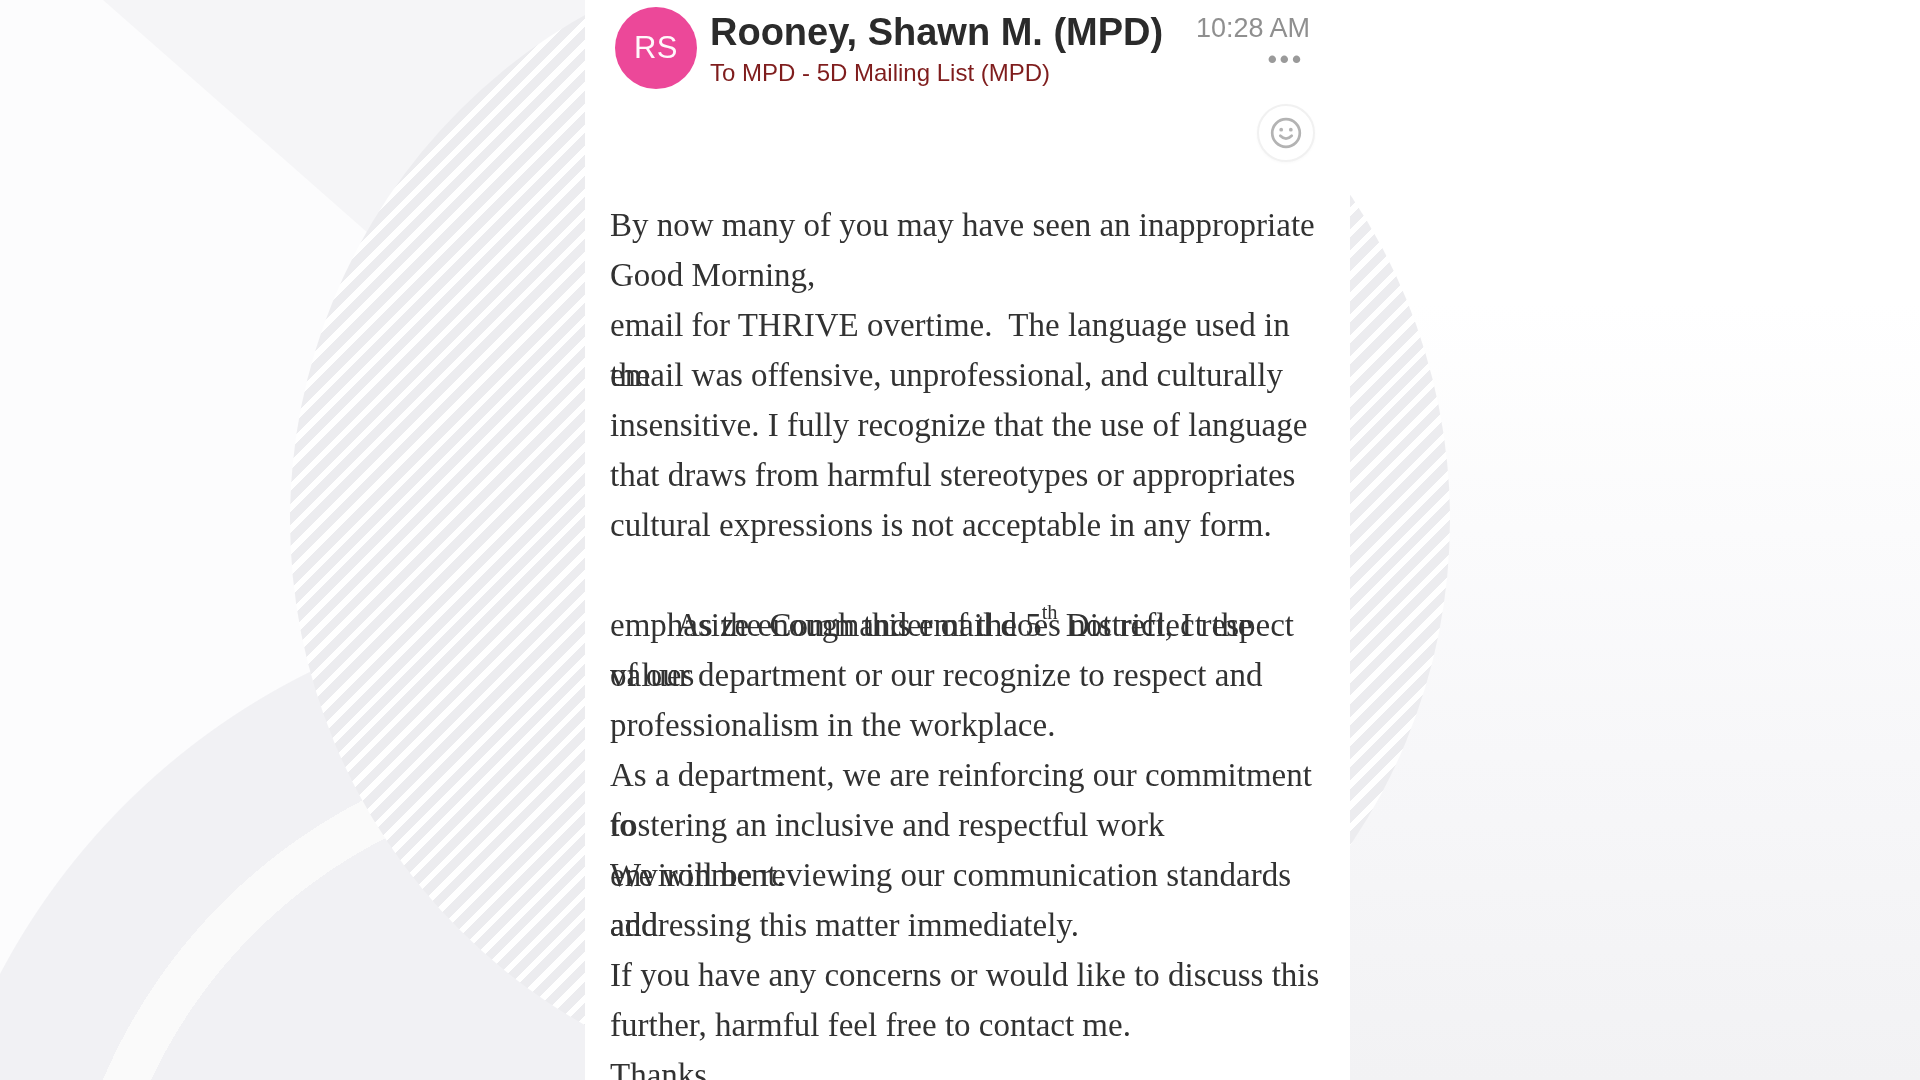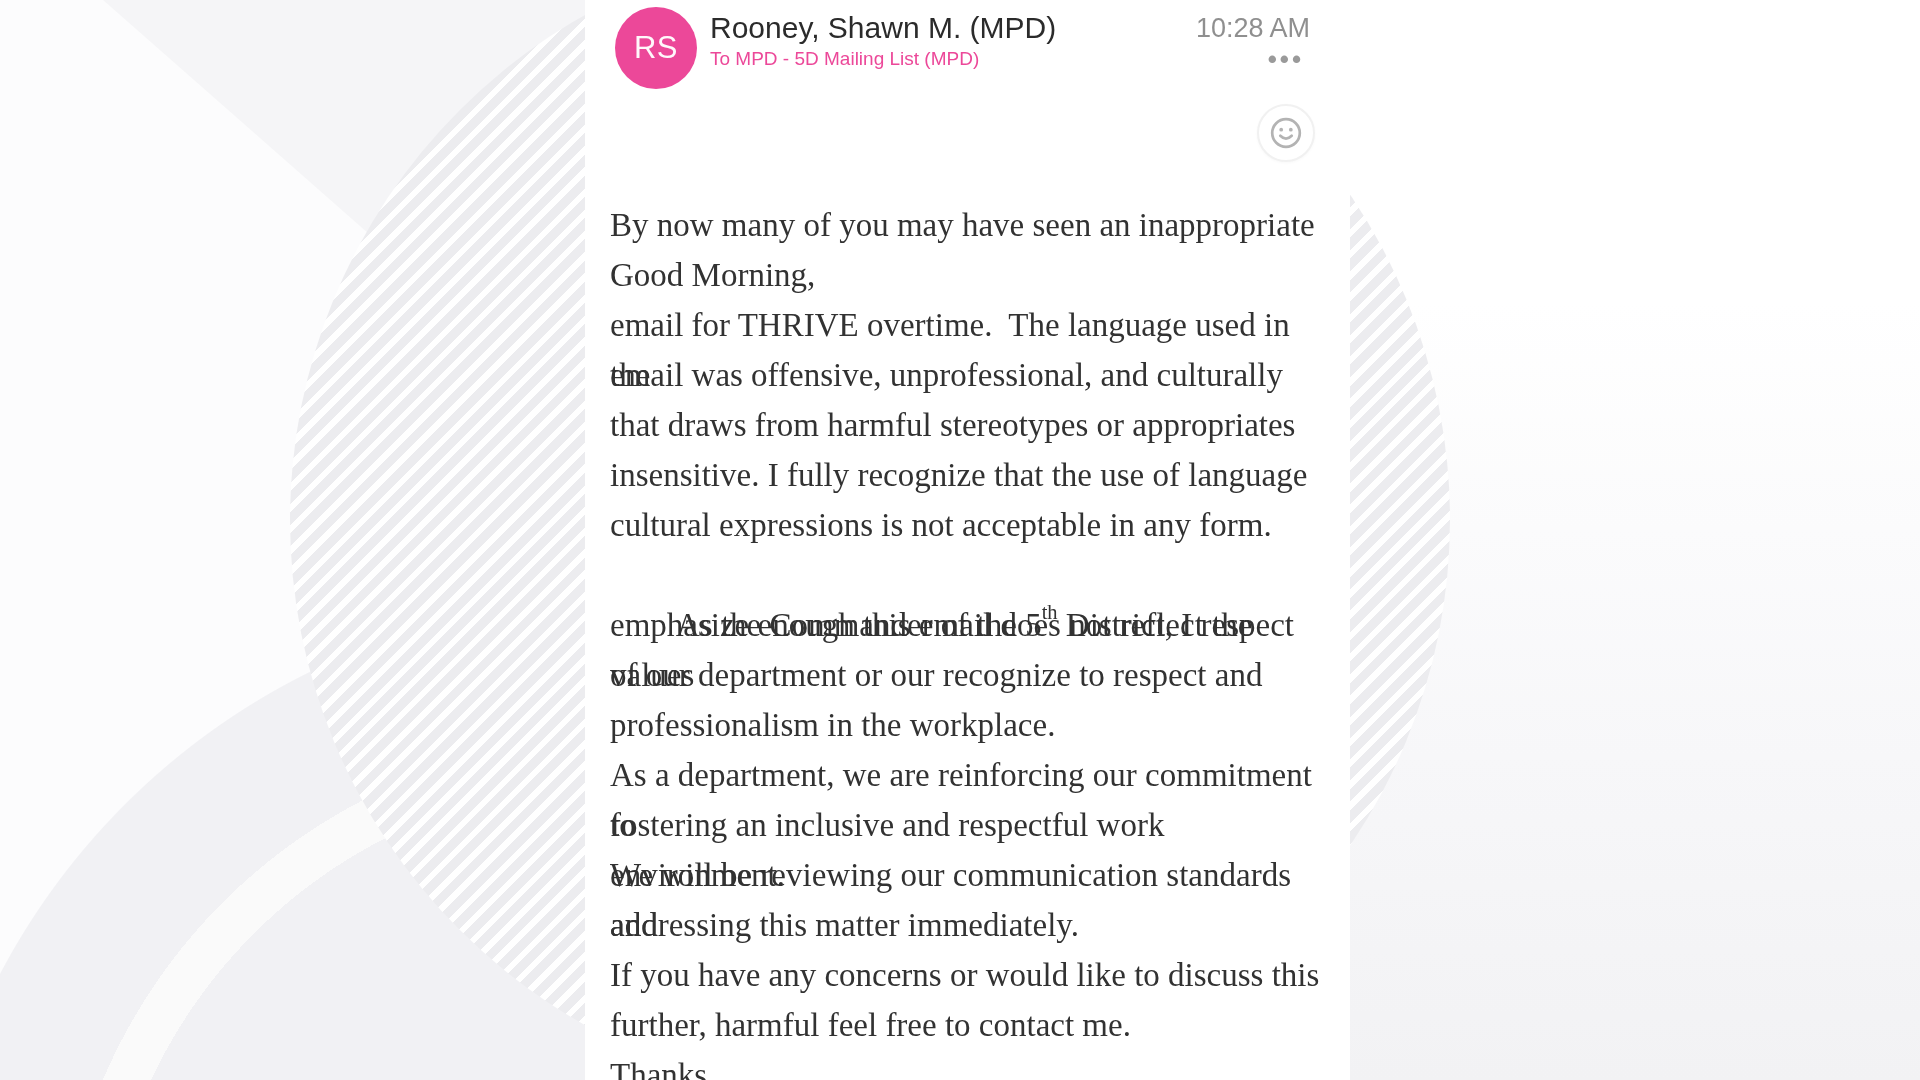--- a/index.html
+++ b/index.html
@@ -70,31 +70,31 @@
     justify-content: center;
     color: rgba(255,255,255,0.96);
     font-size: 31px;
     font-weight: 500;
     letter-spacing: 0.5px;
     cursor: default;
   }
   .sender-name {
     position: absolute;
     left: 125px; top: 11px;
-    font-size: 30px;
-    font-weight: 400;
+    font-size: 38px;
+    font-weight: 700;
     color: #2b2b2b;
     white-space: nowrap;
   }
   .recipient-line {
     position: absolute;
-    left: 125px; top: 48px;
-    font-size: 19px;
+    left: 125px; top: 59px;
+    font-size: 24px;
     font-weight: 400;
-    color: #ec4899;
+    color: #7f1d1d;
     white-space: nowrap;
   }
   .timestamp {
     position: absolute;
     right: 40px; top: 13px;
     font-size: 27px;
     color: #8f8f8f;
     white-space: nowrap;
     text-align: right;
   }
@@ -175,22 +175,22 @@
           <path d="M8.2 13.8 Q12 17.6 15.8 13.8" stroke="#b3b3b3" stroke-width="1.8" stroke-linecap="round"></path>
         </svg>
       </span>
     </div>
 
     <div class="email-body">
       <div class="body-line">By now many of you may have seen an inappropriate</div>
       <div class="body-line">Good Morning,</div>
       <div class="body-line">email for THRIVE overtime.  The language used in the</div>
       <div class="body-line">email was offensive, unprofessional, and culturally</div>
+      <div class="body-line">insensitive. I fully recognize that the use of language</div>
       <div class="body-line">that draws from harmful stereotypes or appropriates</div>
-      <div class="body-line">insensitive. I fully recognize that the use of language</div>
       <div class="body-line">cultural expressions is not acceptable in any form.</div>
       <div class="body-line">
         <span>As the Commander of the 5</span><sup>th</sup><span> District, I respect</span>
       </div>
       <div class="body-line">emphasize enough this email does not reflect the values</div>
       <div class="body-line">of our department or our recognize to respect and</div>
       <div class="body-line">professionalism in the workplace.</div>
       <div class="body-line">As a department, we are reinforcing our commitment to</div>
       <div class="body-line">fostering an inclusive and respectful work environment.</div>
       <div class="body-line">We will be reviewing our communication standards and</div>

